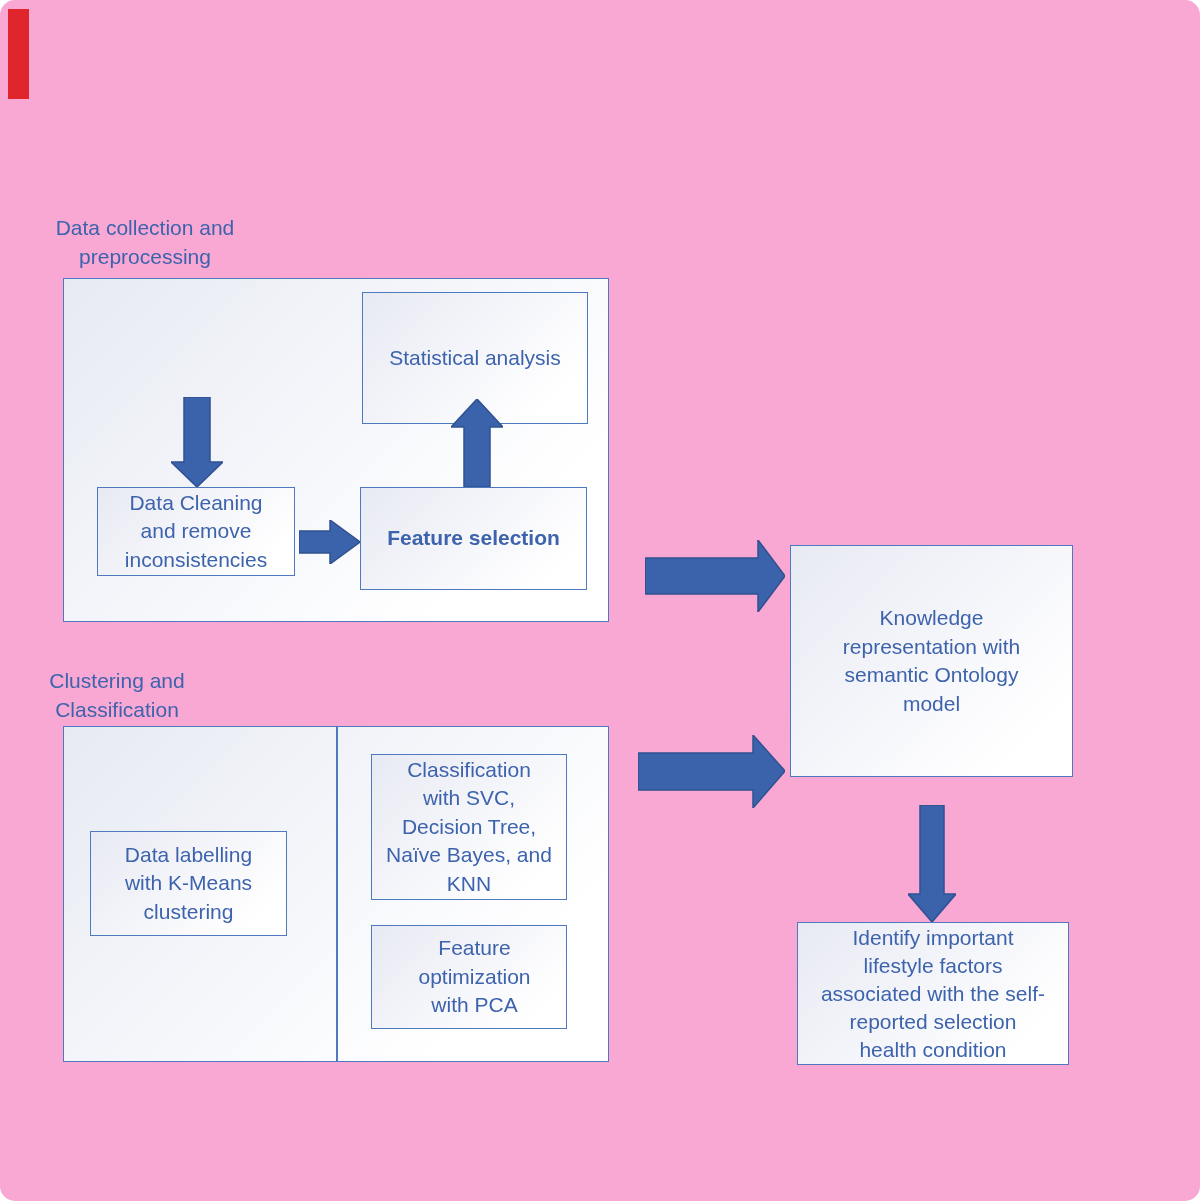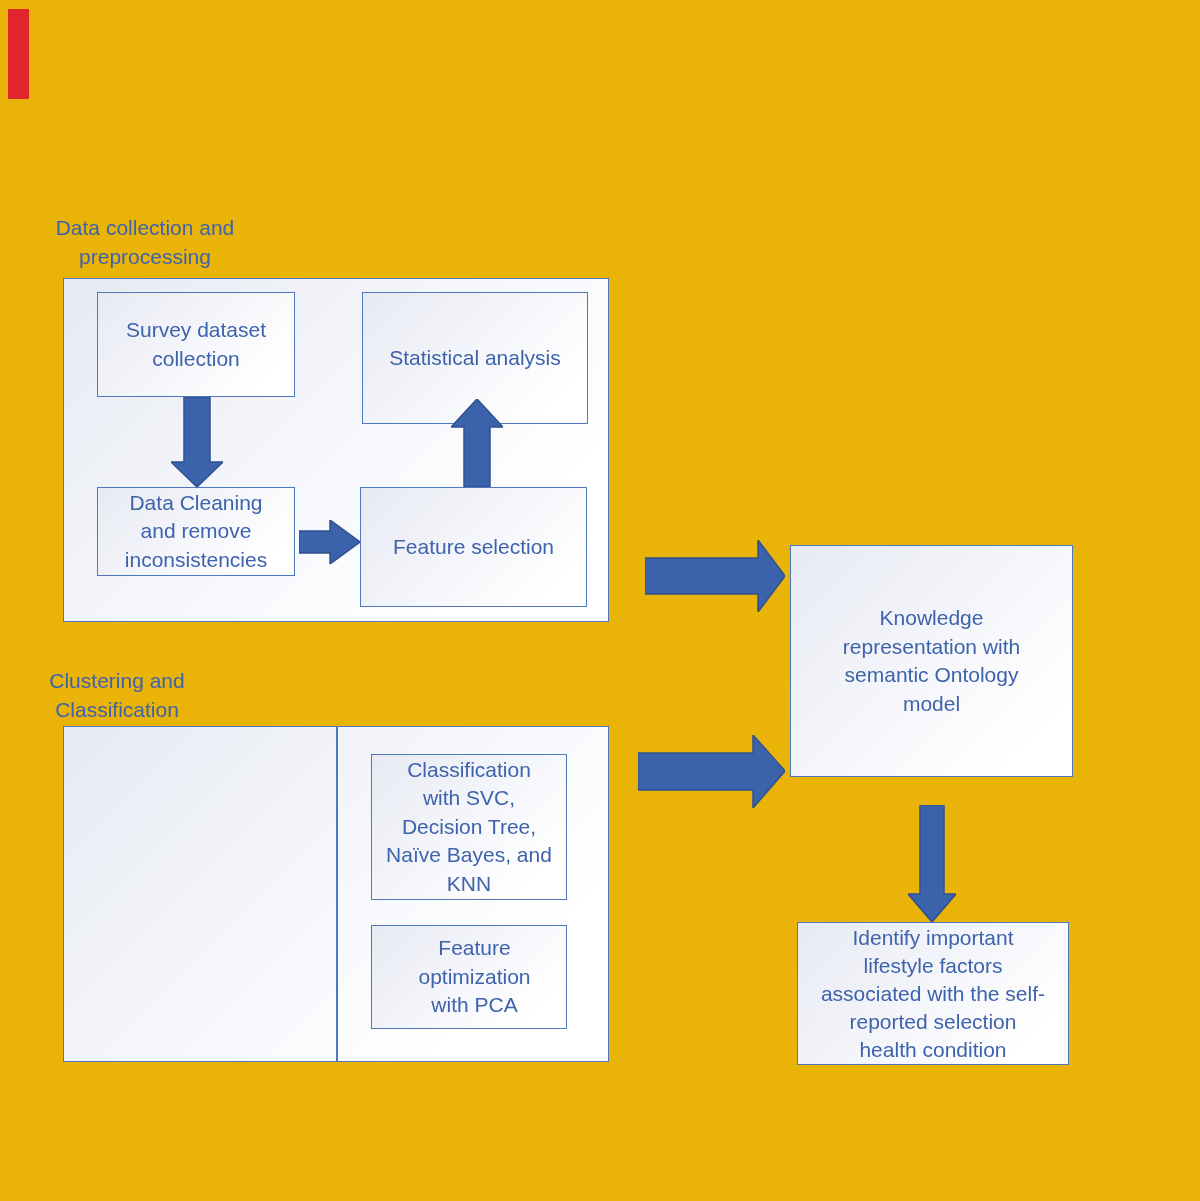--- a/index.html
+++ b/index.html
@@ -7,21 +7,21 @@
     --border-blue:#4f79bf;
     --arrow-fill:#3b63ab;
     --arrow-stroke:#2f5190;
     --marker-red:#e0252c;
     --box-fill-start:#e8eaf3;
     --box-fill-end:#ffffff;
   }
   html,body{margin:0;padding:0;background:#ffffff;}
   body{font-family:"Liberation Sans",sans-serif;}
   .canvas{
-    position:relative;width:1200px;height:1201px;background:#eab308;overflow:hidden;
+    position:relative;width:1200px;height:1201px;background:#f9a8d4;overflow:hidden;border-radius:15px;
   }
   .marker{
     position:absolute;background:var(--marker-red);
   }
   .sec-label{
     position:absolute;color:var(--text-blue);font-size:21px;line-height:28.5px;
     text-align:center;white-space:pre-line;
   }
   .container{
     position:absolute;border:1.4px solid var(--border-blue);
@@ -53,36 +53,32 @@
 
 <div class="canvas">
 
   <div class="marker" style="left:8px;top:9px;width:21px;height:90px;"></div>
 
   <div class="sec-label" style="left:30px;top:214px;width:230px;">Data collection and
 preprocessing</div>
 
   <div class="container" style="left:63px;top:278px;width:546px;height:344px;"></div>
 
-  <div class="box" style="left:97px;top:292px;width:198px;height:105px;">
-    <span class="txt">Survey dataset
-collection</span>
-  </div>
 
   <div class="box" style="left:362px;top:292px;width:226px;height:132px;">
     <span class="txt">Statistical analysis</span>
   </div>
 
   <div class="box" style="left:97px;top:487px;width:198px;height:89px;">
     <span class="txt">Data Cleaning
 and remove
 inconsistencies</span>
   </div>
 
-  <div class="box" style="left:360px;top:487px;width:227px;height:120px;">
+  <div class="box" style="left:360px;top:487px;width:227px;height:103px;font-weight:bold;">
     <span class="txt">Feature selection</span>
   </div>
 
   <svg class="arrow" style="left:171px;top:397px;" width="52" height="90" viewBox="0 0 52 90">
     <polygon points="13,0 39,0 39,65 52,65 26,90 0,65 13,65"></polygon>
   </svg>
 
   <svg class="arrow" style="left:451px;top:399px;" width="52" height="88" viewBox="0 0 52 88">
     <polygon points="26,0 52,28 39,28 39,88 13,88 13,28 0,28"></polygon>
   </svg>
@@ -90,20 +86,25 @@
   <svg class="arrow" style="left:299px;top:520px;" width="61" height="44" viewBox="0 0 61 44">
     <polygon points="0,11 31,11 31,0 61,22 31,44 31,33 0,33"></polygon>
   </svg>
 
   <div class="sec-label" style="left:7px;top:667px;width:220px;">Clustering and
 Classification</div>
 
   <div class="container" style="left:63px;top:726px;width:546px;height:336px;"></div>
   <div class="divider" style="left:336px;top:726px;width:1.5px;height:336px;"></div>
 
+  <div class="box" style="left:90px;top:831px;width:197px;height:105px;">
+    <span class="txt">Data labelling
+with K-Means
+clustering</span>
+  </div>
 
   <div class="box" style="left:371px;top:754px;width:196px;height:146px;">
     <span class="txt">Classification
 with SVC,
 Decision Tree,
 Naïve Bayes, and
 KNN</span>
   </div>
 
   <div class="box" style="left:371px;top:925px;width:196px;height:104px;padding-left:14px;">

